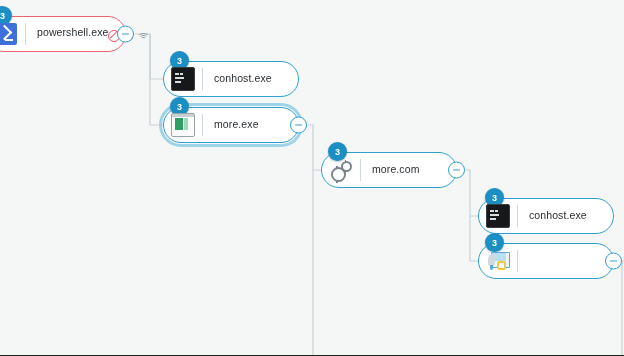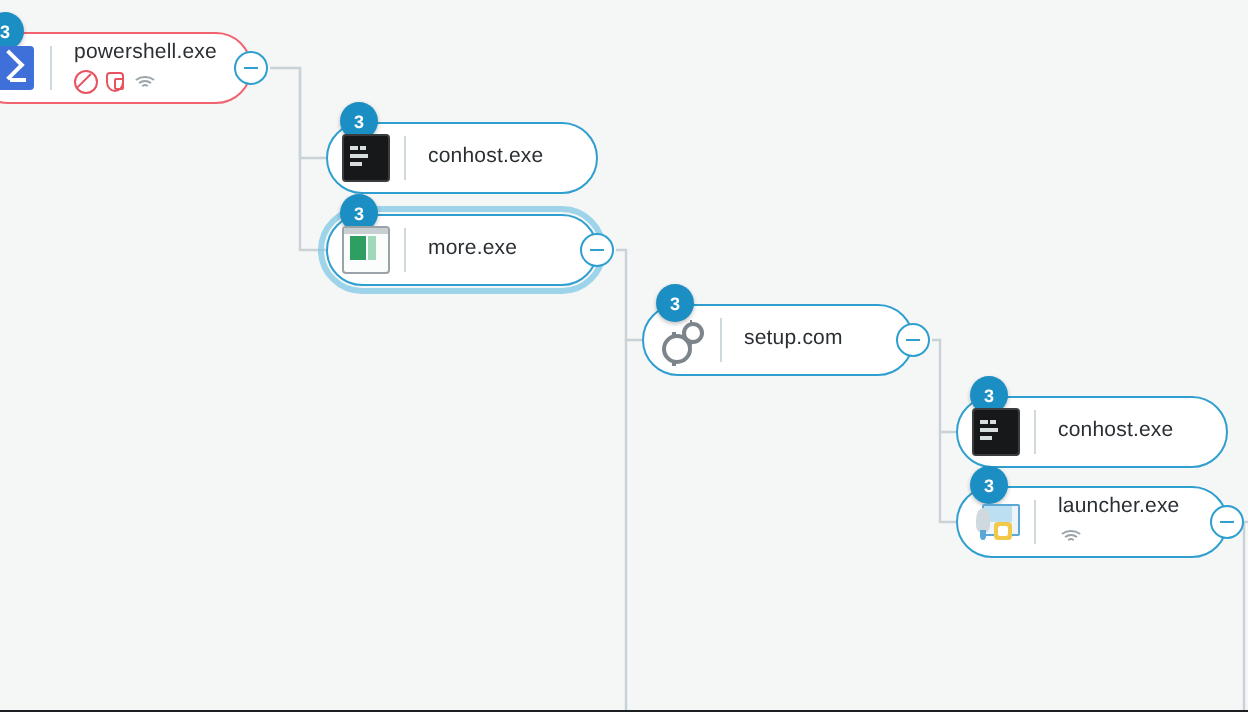--- a/index.html
+++ b/index.html
@@ -39,21 +39,21 @@
   .node .iconbox{
     width:38px;
     display:flex;align-items:center;justify-content:center;
     flex:0 0 38px;
   }
   .node .divider{
     width:1px;height:22px;background:#cfd8dd;flex:0 0 1px;
   }
   .node .labels{
     padding-left:11px;
-    display:flex;flex-direction:column;justify-content:flex-end;
+    display:flex;flex-direction:row;justify-content:flex-end;
     line-height:1.05;
   }
   .node .title{
     font-size:10.5px;
     color:#2a2f33;
     white-space:nowrap;
     letter-spacing:.1px;
   }
   .node .tags{
     display:flex;align-items:center;gap:4px;margin-top:3px;height:11px;
@@ -248,21 +248,21 @@
   <div class="node" style="left:321px;top:152px;width:136px;">
     <div class="badge">3</div>
     <div class="iconbox">
       <span class="ico ico-gear">
         <span class="gear big"></span>
           <span class="gear small"></span>
       </span>
     </div>
     <div class="divider"></div>
     <div class="labels">
-      <span class="title">setup.com</span>
+      <span class="title">more.com</span>
     </div>
     <div class="collapse">
         <i></i>
       </div>
   </div>
 
   <div class="node" style="left:478px;top:198px;width:136px;">
     <div class="badge">3</div>
     <div class="iconbox">
       <span class="ico ico-console">
@@ -284,29 +284,19 @@
       <span class="ico ico-launcher">
         <span class="scr"></span>
           <span class="sky"></span>
           <span class="rock"></span>
         <span class="flame"></span>
           <span class="ylw"></span>
           <span class="ylw2"></span>
       </span>
     </div>
     <div class="divider"></div>
-    <div class="labels">
-      <span class="title">launcher.exe</span>
-      <span class="tags">
-        <span class="tag tag-net">
-          <span class="arc a1"></span>
-            <span class="arc a2"></span>
-            <span class="arc a3"></span>
-        </span>
-      </span>
-    </div>
     <div class="collapse">
         <i></i>
       </div>
   </div>
 
   <div class="bottom-rule"></div>
 </div>
 
 </body></html>

